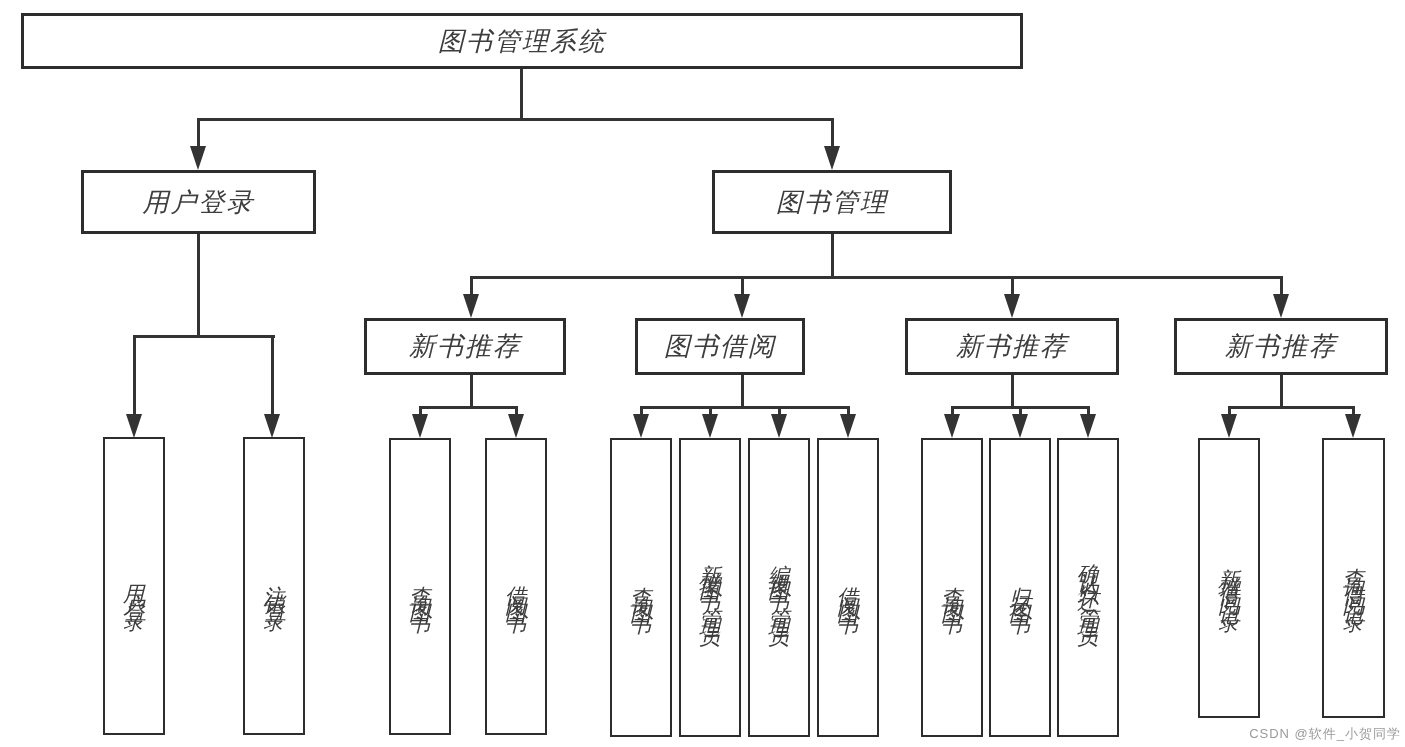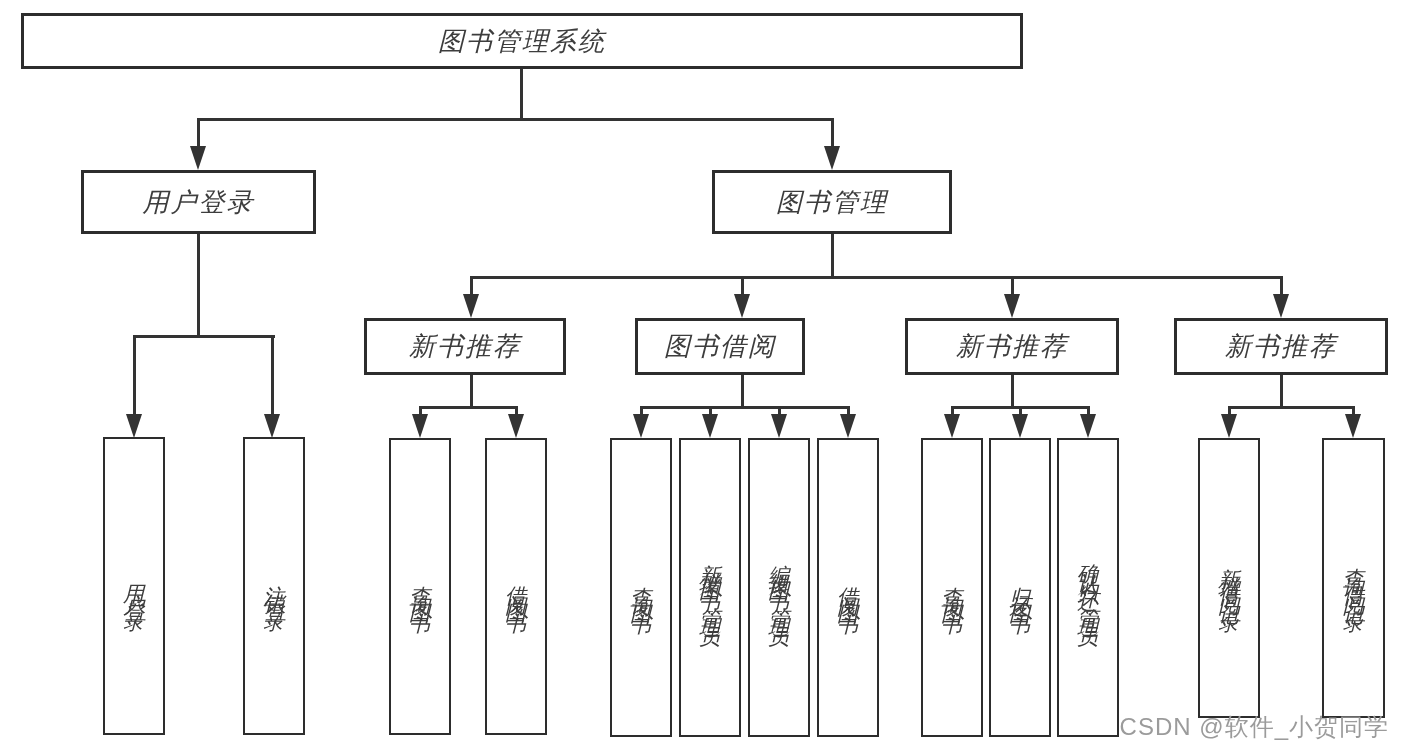--- a/index.html
+++ b/index.html
@@ -23,22 +23,22 @@
   }
   .vline,.hline{position:absolute;background:#333333;}
   .vline{width:3px;}
   .hline{height:3px;}
   .ah{
     position:absolute;width:0;height:0;
     border-left:8px solid transparent;border-right:8px solid transparent;
     border-top:24px solid #333333;
   }
   .watermark{
-    position:absolute;right:16px;bottom:4px;
-    color:#9b9b9b;font-size:24px;letter-spacing:1px;z-index:5;
+    position:absolute;right:4px;bottom:4px;
+    color:#9b9b9b;font-size:13px;letter-spacing:1px;z-index:5;
   }
 </style>
 </head>
 <body>
 
 <div class="stage">
 
   <div class="box hdr" style="left:21px;top:13px;width:1002px;height:56px">
     <span>图书管理系统</span>
   </div>

